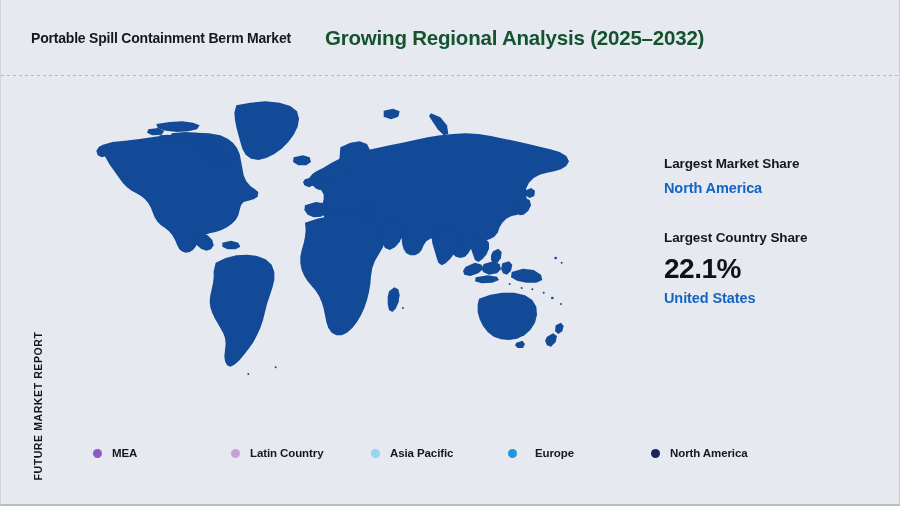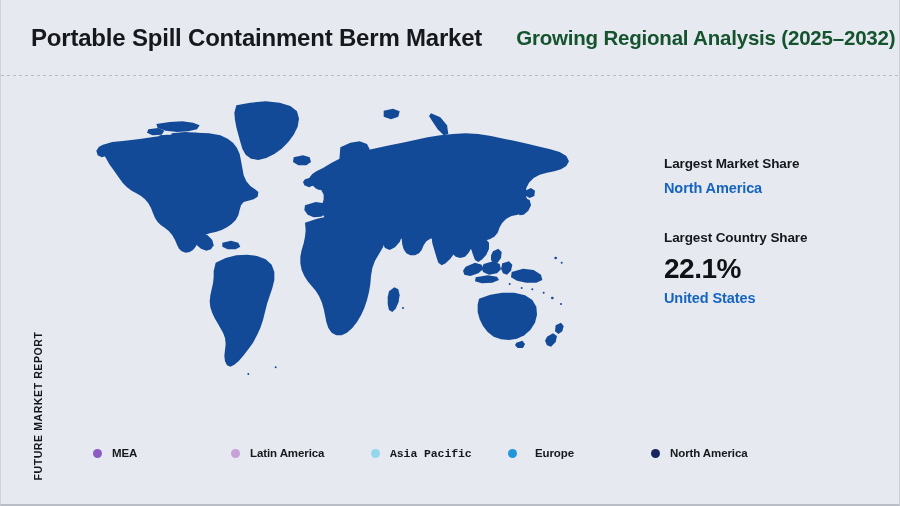--- a/index.html
+++ b/index.html
@@ -29,21 +29,21 @@
     left: 0;
     top: 0;
     width: 900px;
     height: 76px;
     display: flex;
     align-items: center;
     box-sizing: border-box;
     padding-left: 30px;
   }
   .header-title {
-    font-size: 24px;
+    font-size: 14px;
     font-weight: bold;
     color: #16181c;
     letter-spacing: -0.2px;
     white-space: nowrap;
   }
   .header-subtitle {
     font-size: 20.5px;
     font-weight: bold;
     color: #14532d;
     letter-spacing: -0.2px;
@@ -295,23 +295,23 @@
 
   </div>
 
   <div class="legend">
     <div class="legend-item" style="left:12px;top:0;">
       <span class="legend-dot" style="background: rgb(139, 92, 196);"></span>
       <span class="legend-text">MEA</span>
     </div>
     <div class="legend-item" style="left:150px;top:0;">
       <span class="legend-dot" style="background: rgb(201, 160, 216);"></span>
-      <span class="legend-text">Latin America</span>
-    </div>
-    <div class="legend-item" style="left:290px;top:0;font-family:Liberation Mono, monospace;">
+      <span class="legend-text">Latin Country</span>
+    </div>
+    <div class="legend-item" style="left:290px;top:0;">
       <span class="legend-dot" style="background: rgb(147, 215, 238);"></span>
       <span class="legend-text">Asia Pacific</span>
     </div>
     <div class="legend-item" style="left:427px;top:0;gap:8px;">
       <span class="legend-dot" style="background: rgb(33, 150, 221);"></span>
       <span class="legend-text">Europe</span>
     </div>
     <div class="legend-item" style="left:570px;top:0;">
       <span class="legend-dot" style="background: rgb(21, 37, 94);"></span>
       <span class="legend-text">North America</span>

